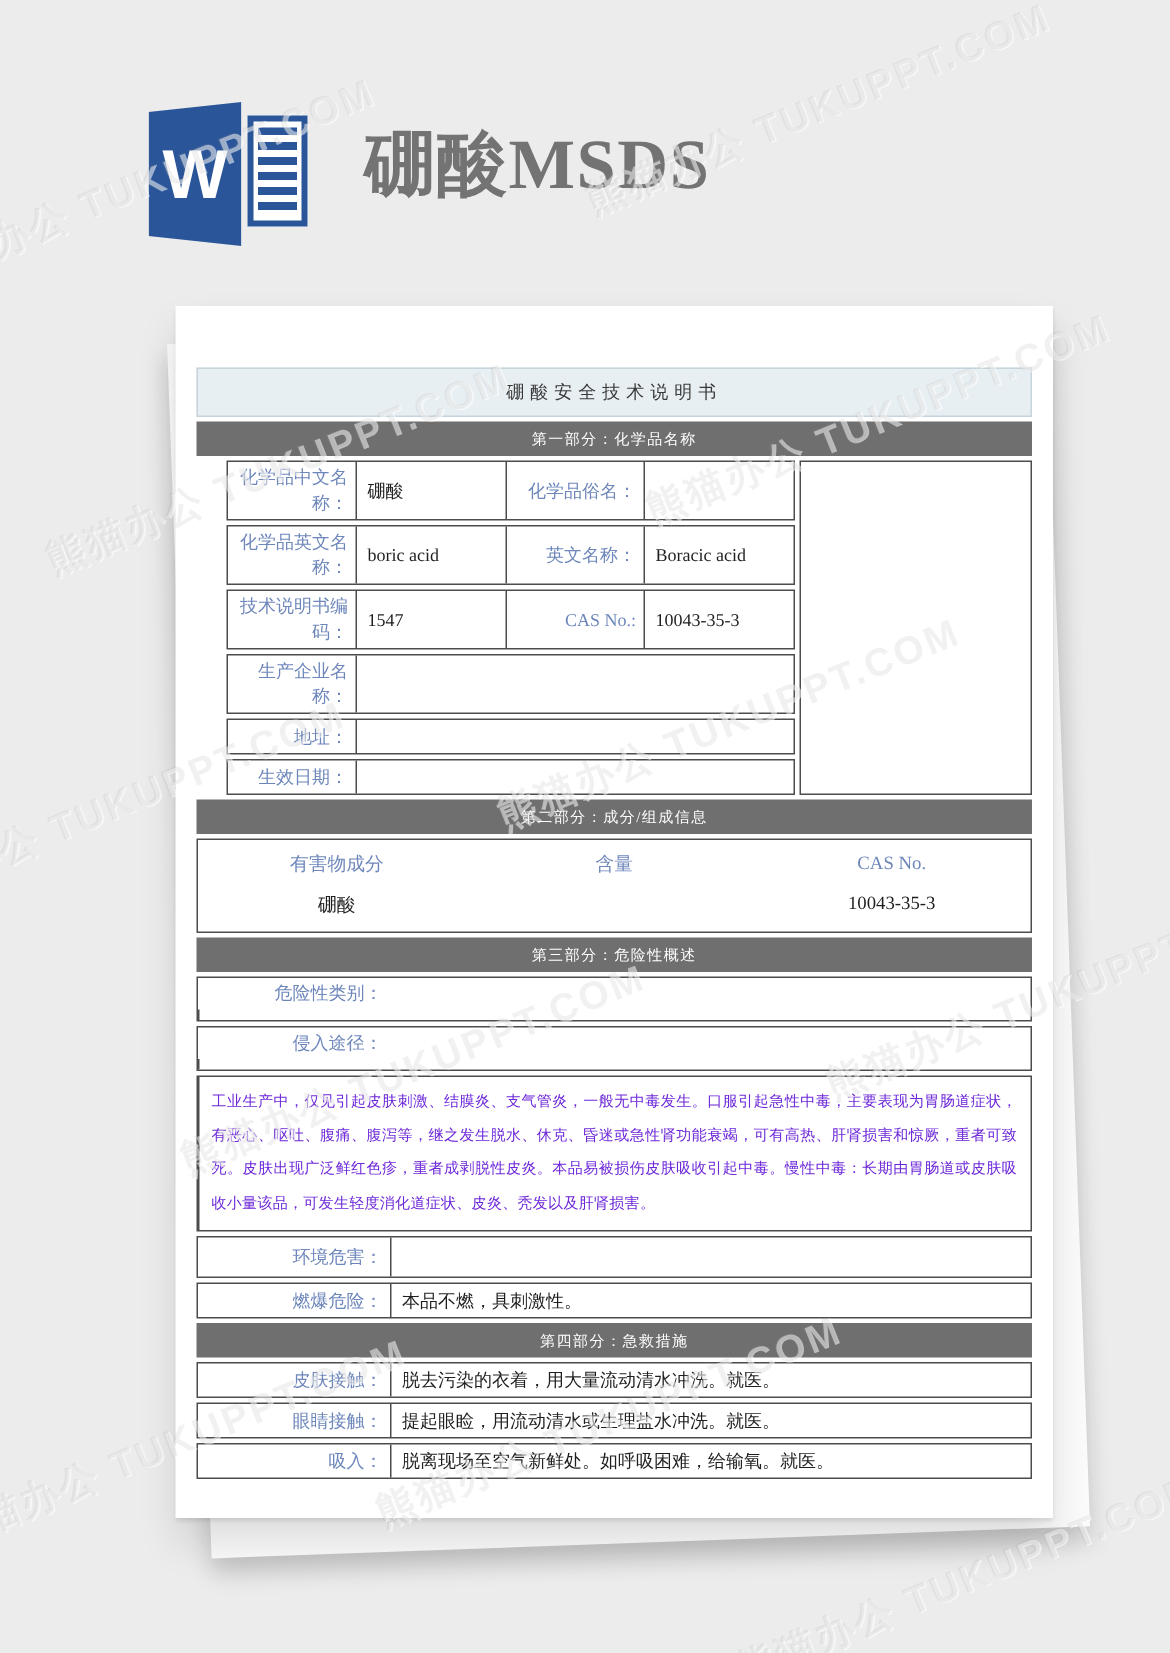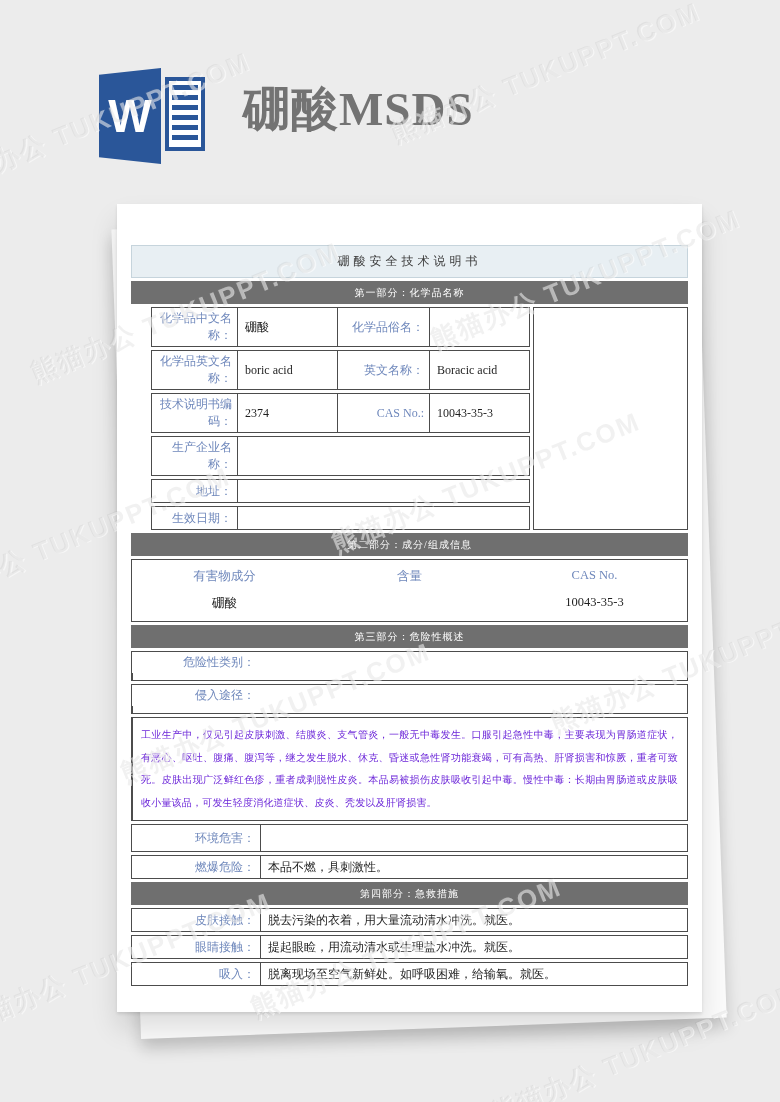--- a/index.html
+++ b/index.html
@@ -114,21 +114,21 @@
             <div class="cell val w-val2"></div>
           </div>
           <div class="row">
             <div class="cell lab w-lab1">化学品英文名称：</div>
             <div class="cell val w-val1">boric acid</div>
             <div class="cell w-lab2">英文名称：</div>
             <div class="cell val w-val2">Boracic acid</div>
           </div>
           <div class="row">
             <div class="cell lab w-lab1">技术说明书编码：</div>
-            <div class="cell val w-val1">2374</div>
+            <div class="cell val w-val1">1547</div>
             <div class="cell w-lab2">CAS No.:</div>
             <div class="cell val w-val2">10043-35-3</div>
           </div>
           <div class="row">
             <div class="cell lab w-lab1">生产企业名称：</div>
             <div class="cell val"></div>
           </div>
           <div class="row">
             <div class="cell lab w-lab1">地址：</div>
             <div class="cell val"></div>

